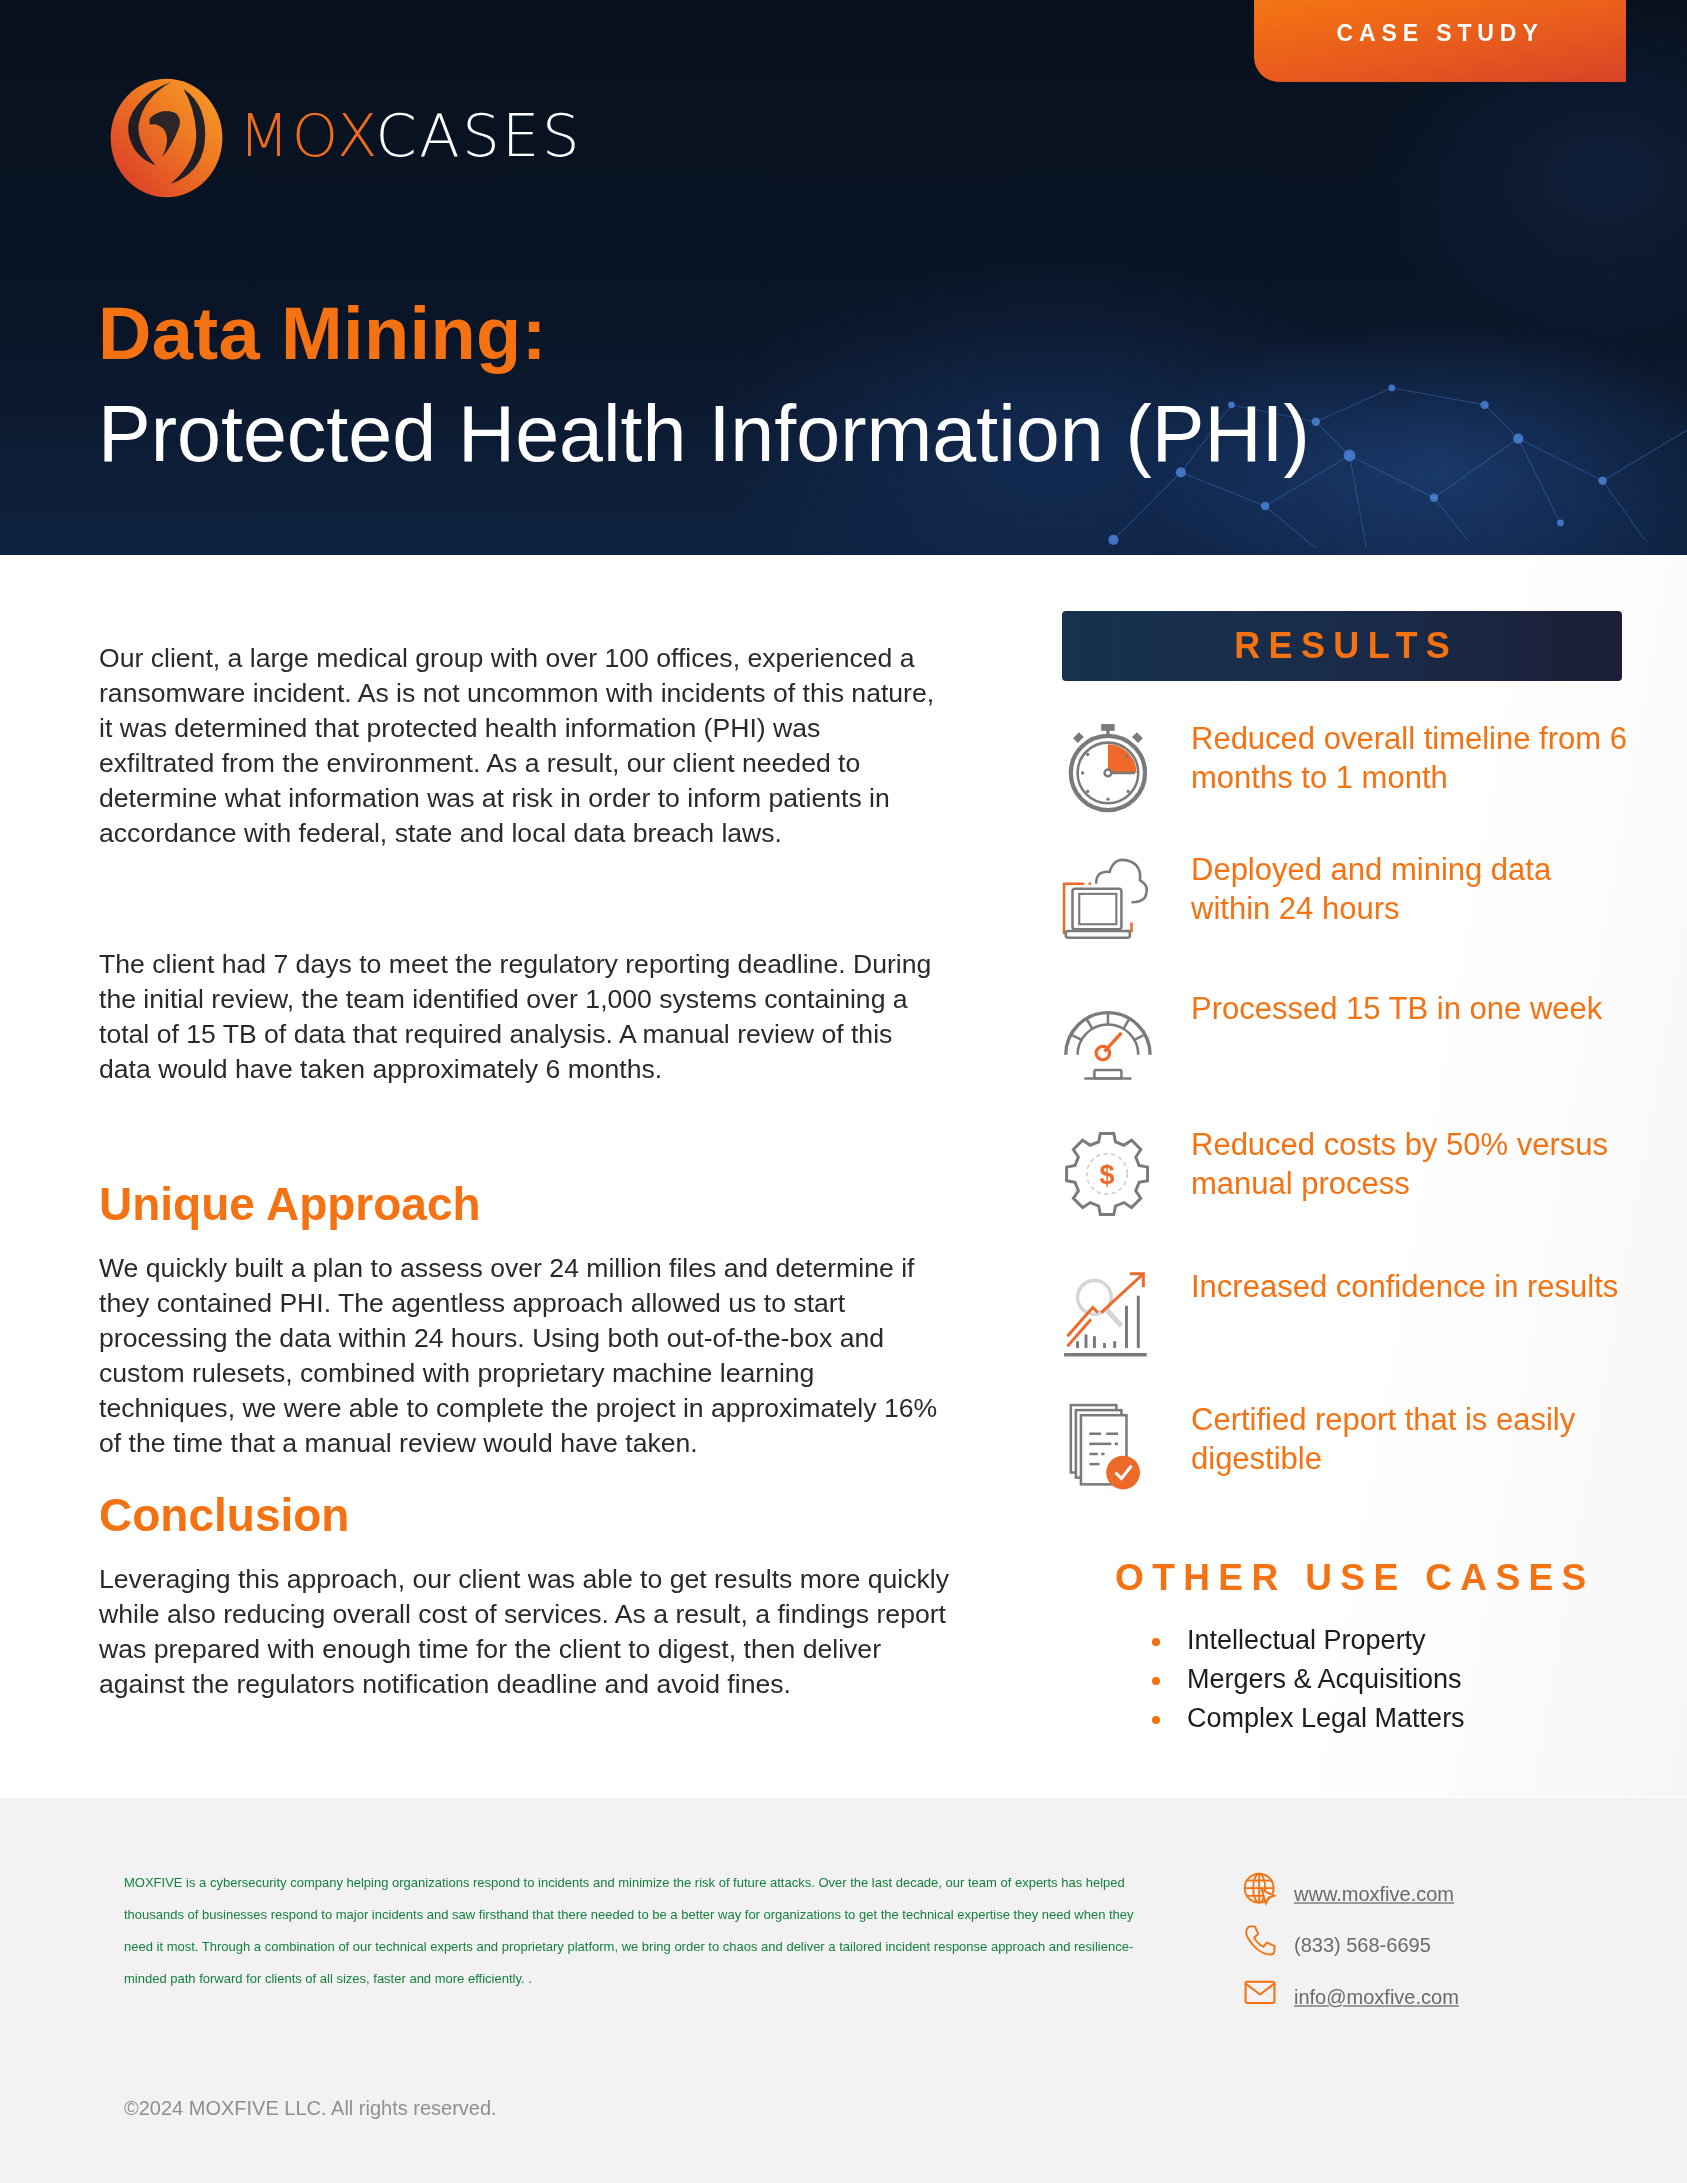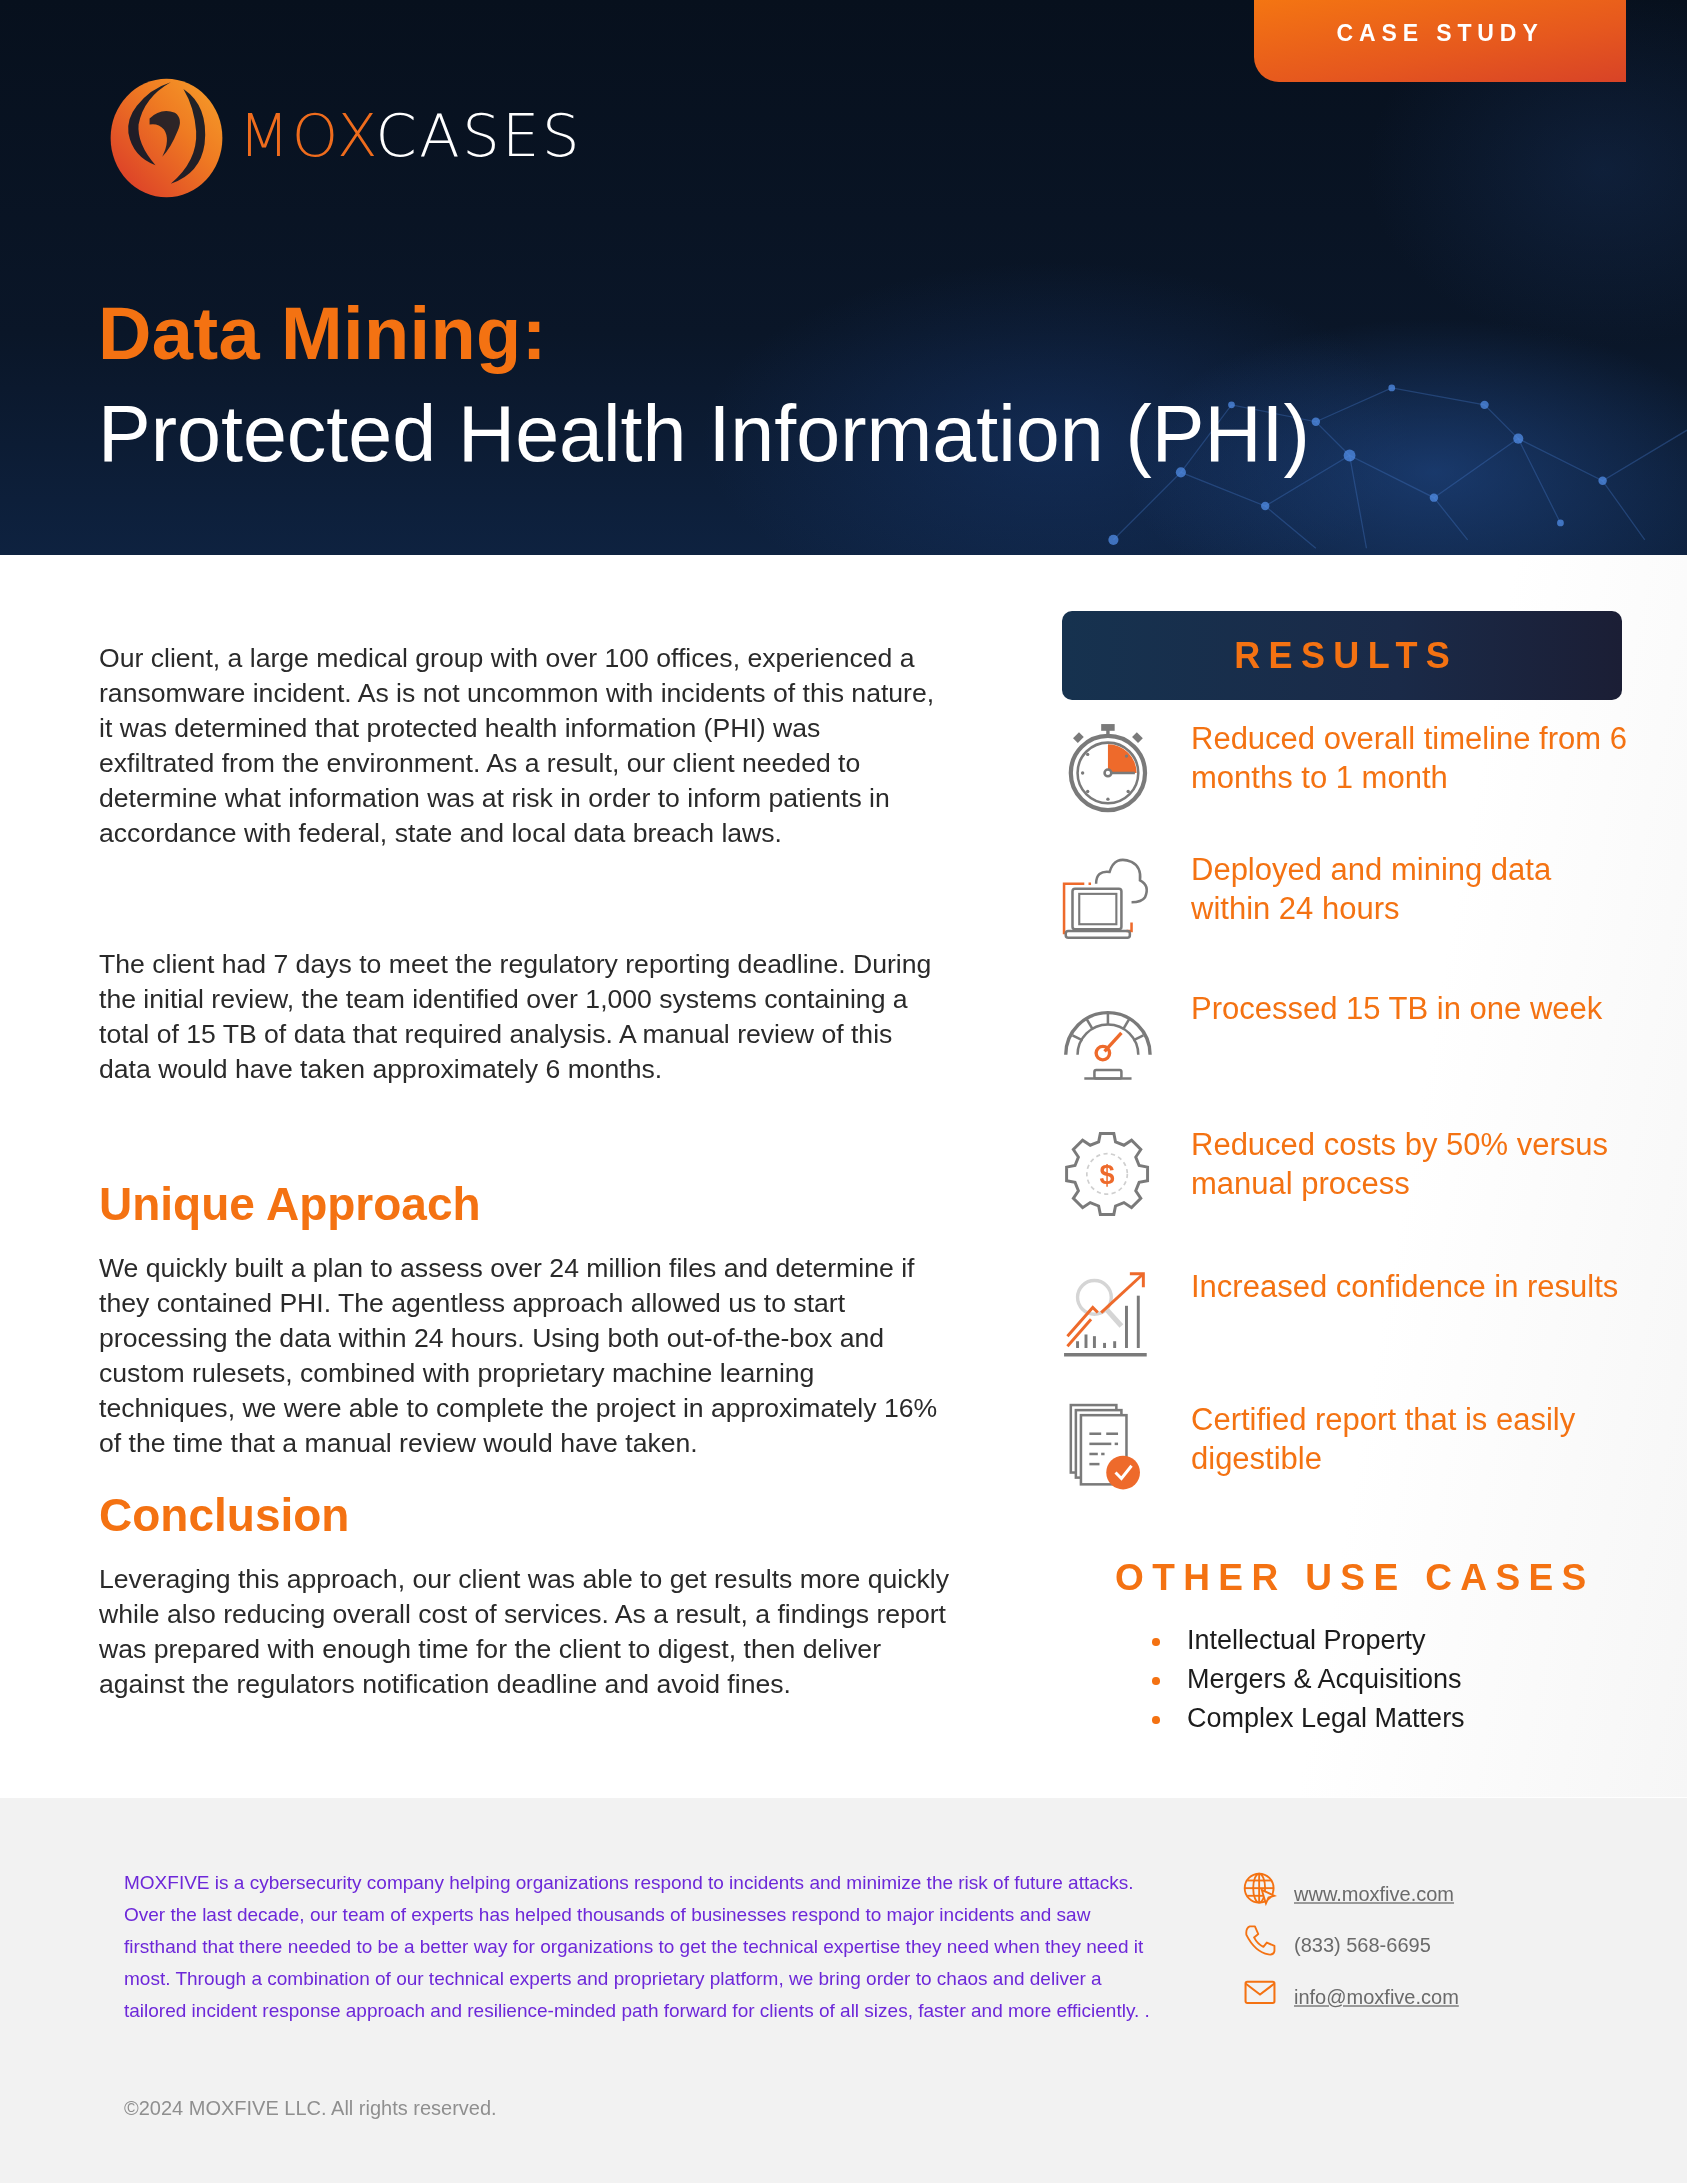--- a/index.html
+++ b/index.html
@@ -54,23 +54,23 @@
     color: #2a2a2a; font-size: 26.6px; line-height: 35px; margin-top: 17px;
   }
   .sec { position: absolute; left: 0; width: 852px; }
 
   
   .right-bg {
     position: absolute; left: 1038px; top: 555px; width: 650px; height: 1242px;
     background: linear-gradient(100deg, #ffffff 0%, #ffffff 55%, #f6f6f6 100%);
   }
   .results-bar {
-    position: absolute; left: 1062px; top: 611px; width: 560px; height: 89px;
+    position: absolute; left: 1062px; top: 611px; width: 560px; height: 70px;
     background: linear-gradient(90deg, #16324f 0%, #1a2a48 60%, #1b1e35 100%);
-    border-radius: 10px;
+    border-radius: 4px;
     display: flex; align-items: center; justify-content: center;
   }
   .results-bar span {
     color: #f47212; font-size: 36px; font-weight: 700; letter-spacing: 8.4px; padding-left: 8.4px;
   }
   .result-item { position: absolute; left: 1059px; width: 591px; height: 101px; }
   .result-item .icon { position: absolute; left: 0; top: 0; width: 97px; height: 97px; }
   .result-item .txt {
     position: absolute; left: 132px; top: 0; width: 439px;
     color: #f47212; font-size: 31px; font-weight: 400; line-height: 39px;
@@ -85,21 +85,21 @@
     position: relative; padding-left: 40px; color: #1c1c1c; font-size: 27px; line-height: 39px;
   }
   .other-list li .dot {
     position: absolute; left: 5px; top: 17px; width: 7.6px; height: 7.6px; border-radius: 50%; background: #f47212;
   }
 
   
   .footer { position: absolute; left: 0; top: 1798px; width: 1687px; height: 386px; background: #f2f2f2; }
   .footer-about {
     position: absolute; left: 124px; top: 69px; width: 1029px;
-    color: #6d28d9; font-size: 19px; line-height: 32px;
+    color: #15803d; font-size: 13px; line-height: 32px;
   }
   .footer-copy {
     position: absolute; left: 124px; top: 299px; color: #8f8f8f; font-size: 20px;
   }
   .contact { position: absolute; left: 1243px; display: flex; align-items: center; }
   .contact svg { width: 34px; height: 34px; }
   .contact a, .contact span.v {
     margin-left: 17px; color: #6a6a6a; font-size: 20px; margin-top: 12px;
   }
   .contact a { text-decoration: underline; text-decoration-color: #9a9a9a; }

